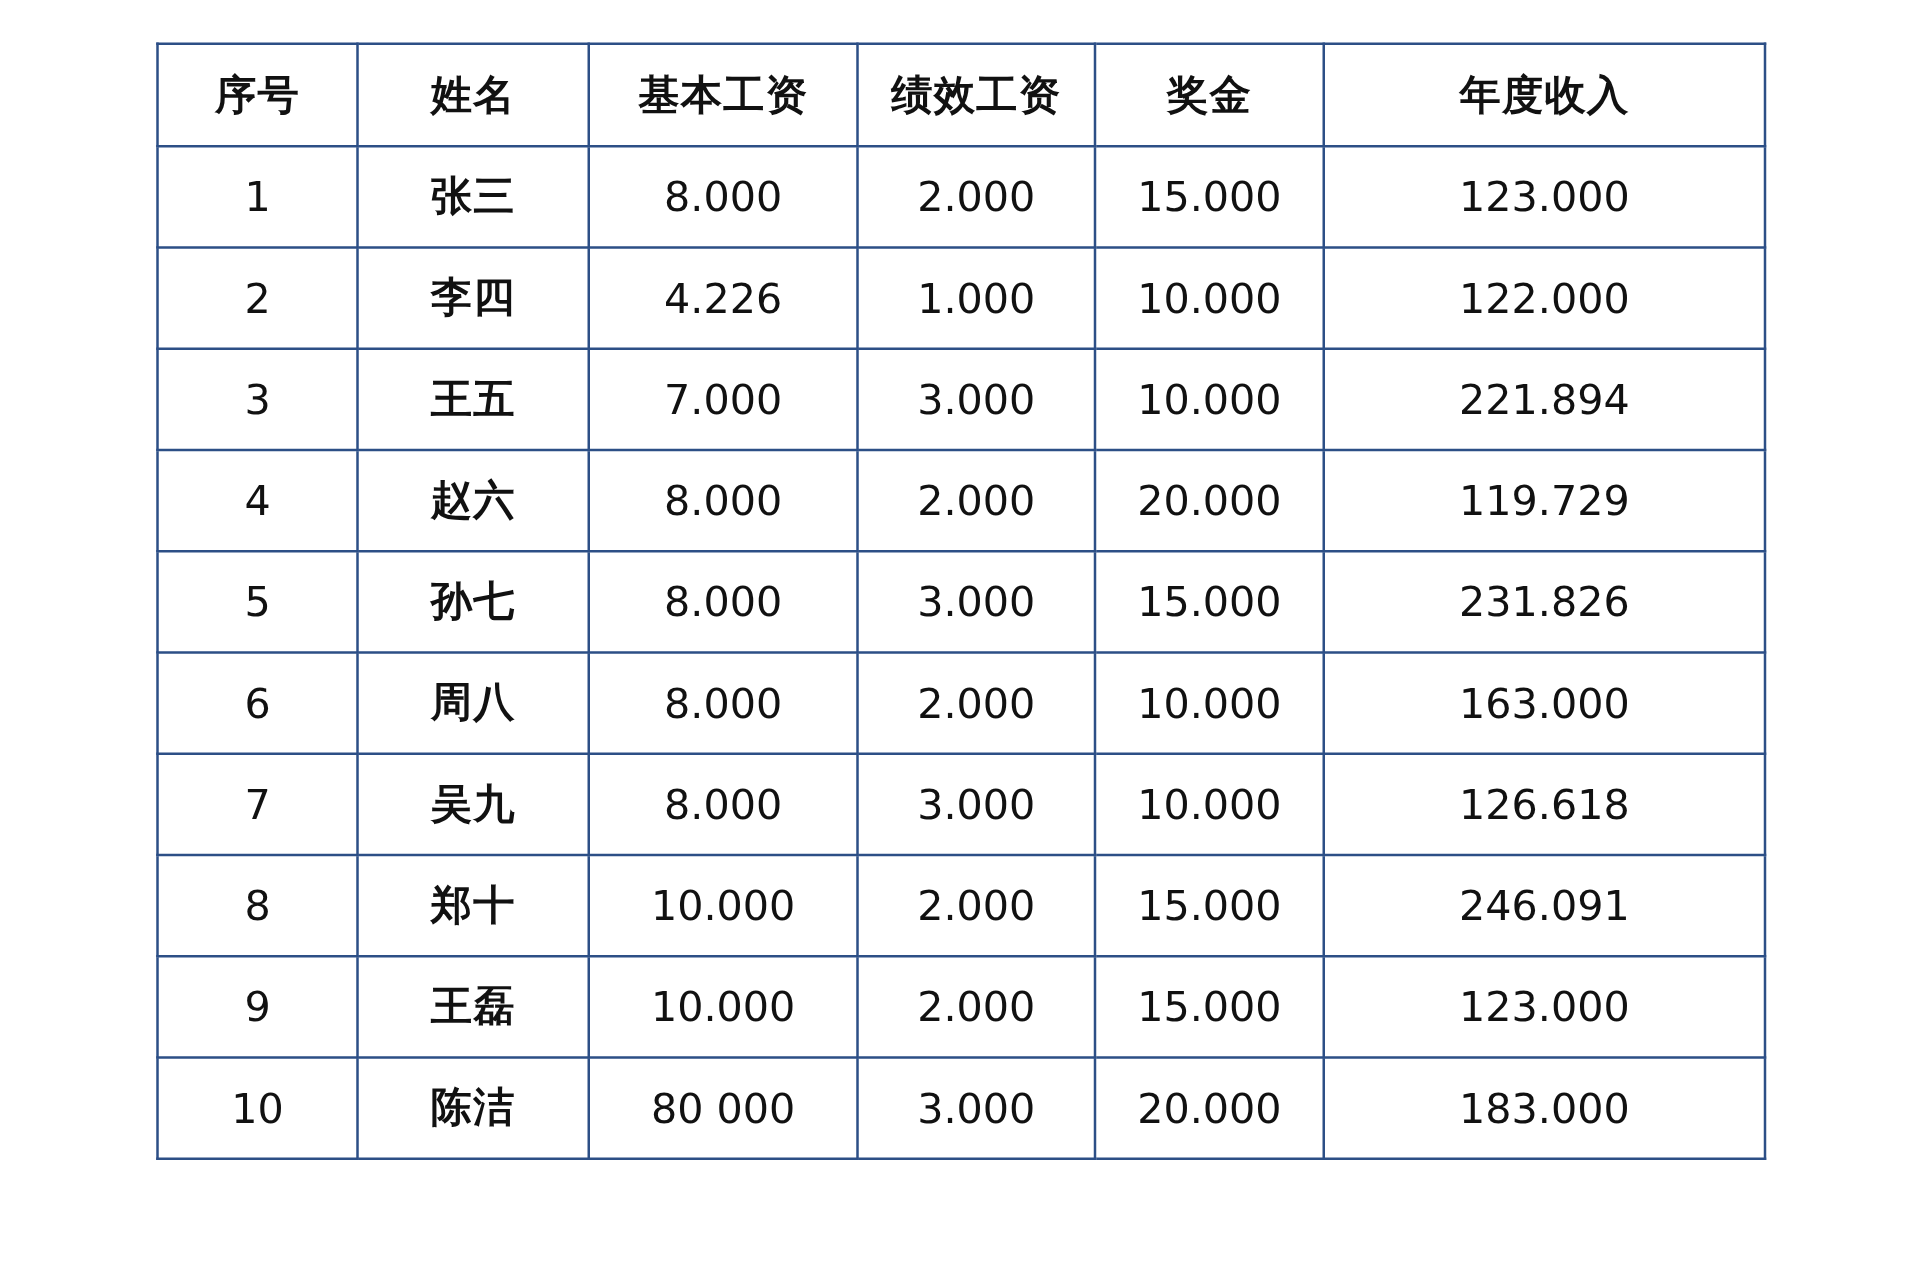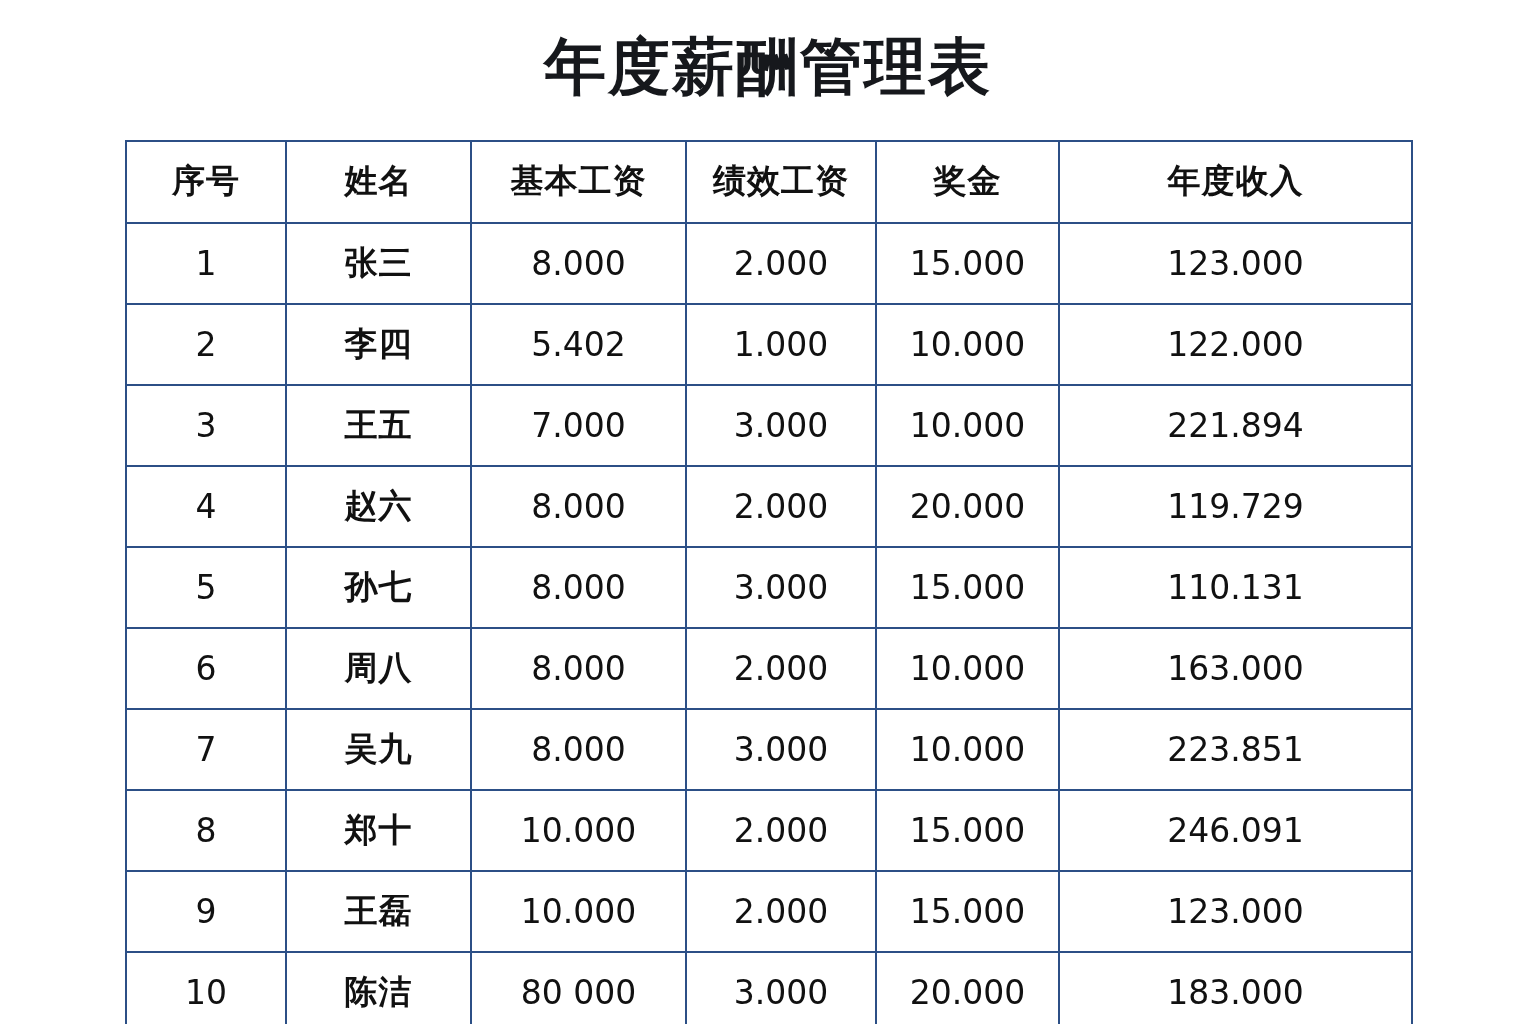--- a/index.html
+++ b/index.html
@@ -72,21 +72,20 @@
   col.c-base  { width: 215px; }
   col.c-perf  { width: 190px; }
   col.c-bonus { width: 183px; }
   col.c-year  { width: 353px; }
 </style>
 </head>
 <body>
 
 <div class="page">
 
-  <h1 class="doc-title">年度薪酬管理表</h1>
 
   <div class="table-wrap">
     <table class="salary">
       <colgroup>
         <col class="c-idx">
         <col class="c-name">
         <col class="c-base">
         <col class="c-perf">
         <col class="c-bonus">
         <col class="c-year">
@@ -106,21 +105,21 @@
           <td>1</td>
           <td class="name-cell">张三</td>
           <td>8.000</td>
           <td>2.000</td>
           <td>15.000</td>
           <td>123.000</td>
         </tr>
         <tr>
           <td>2</td>
           <td class="name-cell">李四</td>
-          <td>5.402</td>
+          <td>4.226</td>
           <td>1.000</td>
           <td>10.000</td>
           <td>122.000</td>
         </tr>
         <tr>
           <td>3</td>
           <td class="name-cell">王五</td>
           <td>7.000</td>
           <td>3.000</td>
           <td>10.000</td>
@@ -133,37 +132,37 @@
           <td>2.000</td>
           <td>20.000</td>
           <td>119.729</td>
         </tr>
         <tr>
           <td>5</td>
           <td class="name-cell">孙七</td>
           <td>8.000</td>
           <td>3.000</td>
           <td>15.000</td>
-          <td>110.131</td>
+          <td>231.826</td>
         </tr>
         <tr>
           <td>6</td>
           <td class="name-cell">周八</td>
           <td>8.000</td>
           <td>2.000</td>
           <td>10.000</td>
           <td>163.000</td>
         </tr>
         <tr>
           <td>7</td>
           <td class="name-cell">吴九</td>
           <td>8.000</td>
           <td>3.000</td>
           <td>10.000</td>
-          <td>223.851</td>
+          <td>126.618</td>
         </tr>
         <tr>
           <td>8</td>
           <td class="name-cell">郑十</td>
           <td>10.000</td>
           <td>2.000</td>
           <td>15.000</td>
           <td>246.091</td>
         </tr>
         <tr>

